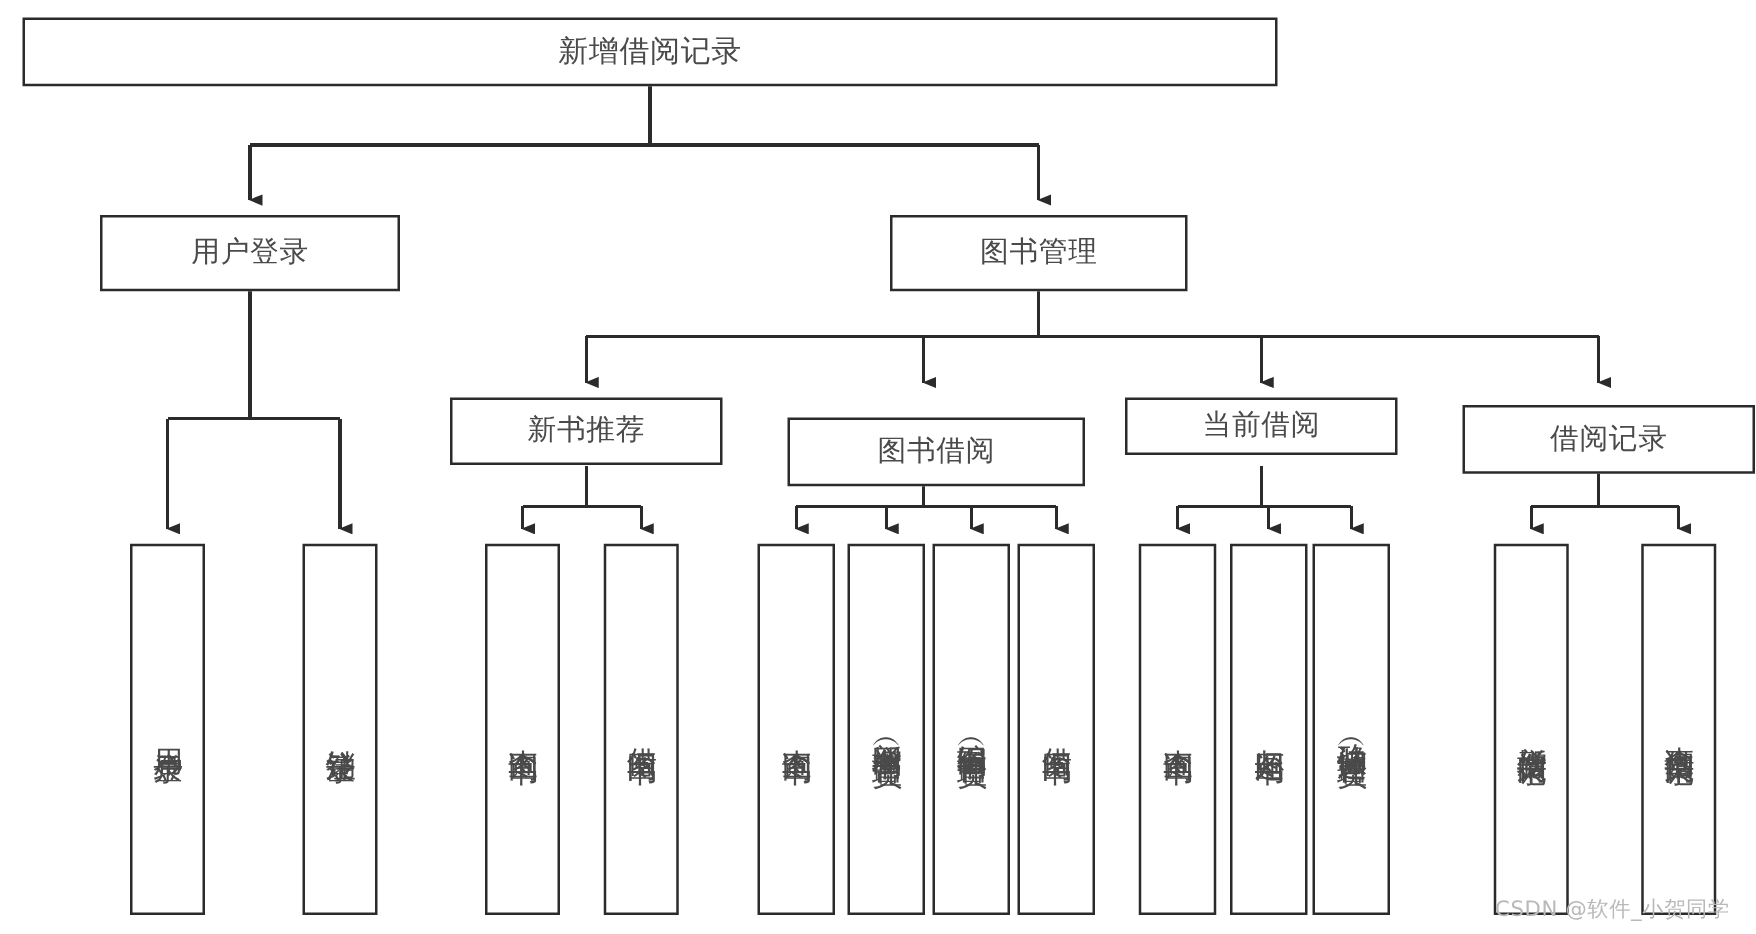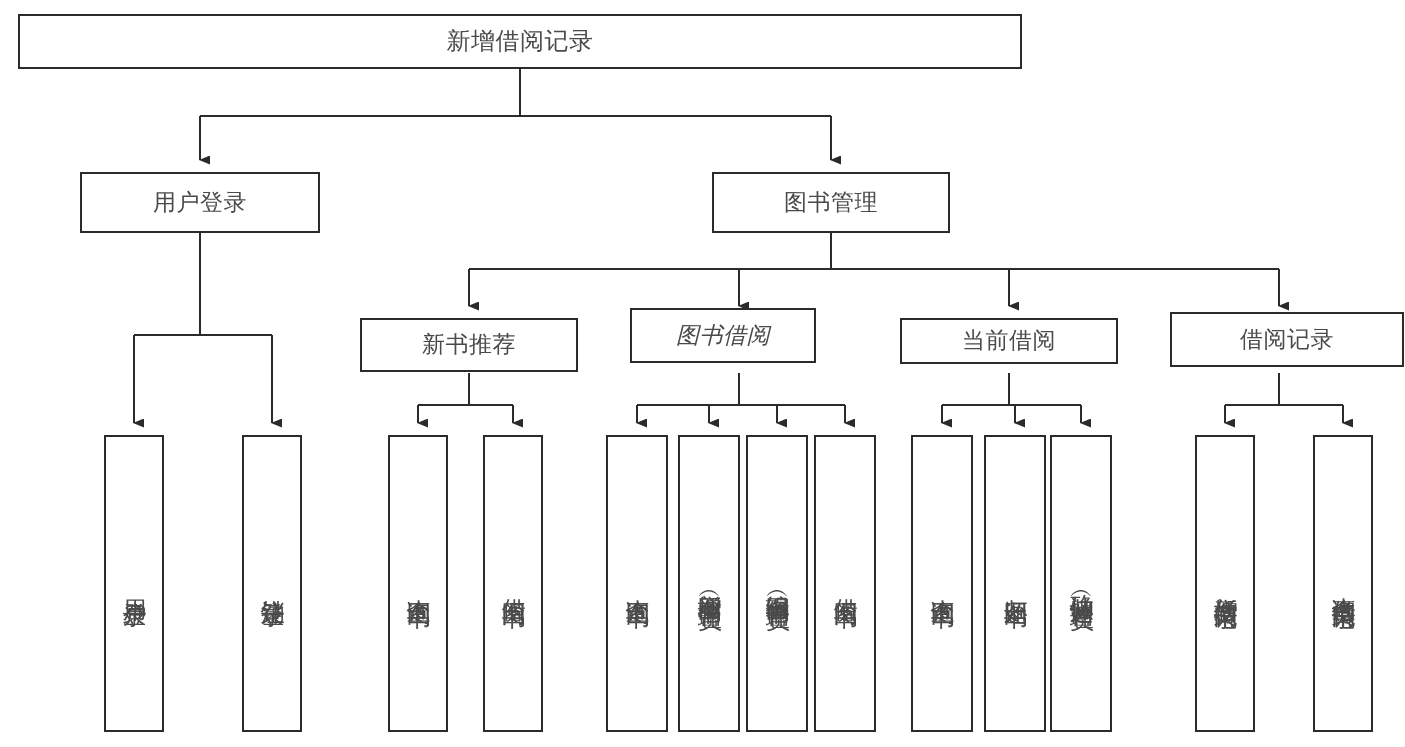--- a/index.html
+++ b/index.html
@@ -123,27 +123,27 @@
       </div>
       <div class="node horiz" id="node-user-login" style="left: 80px; top: 172px; width: 240px; height: 61px;">
         <span class="lbl">用户登录</span>
       </div>
       <div class="node horiz" id="node-book-manage" style="left: 712px; top: 172px; width: 238px; height: 61px; justify-content: center;">
         <span class="lbl">图书管理</span>
       </div>
       <div class="node horiz" id="node-new-book-recommend" style="left: 360px; top: 318px; width: 218px; height: 54px;">
         <span class="lbl">新书推荐</span>
       </div>
-      <div class="node horiz" id="node-book-borrow" style="left: 630px; top: 308px; width: 186px; height: 55px; font-style: italic;">
+      <div class="node horiz" id="node-book-borrow" style="left: 630px; top: 334px; width: 238px; height: 55px;">
         <span class="lbl">图书借阅</span>
       </div>
       <div class="node horiz" id="node-current-borrow" style="left: 900px; top: 318px; width: 218px; height: 46px;">
         <span class="lbl">当前借阅</span>
       </div>
-      <div class="node horiz" id="node-borrow-record" style="left: 1170px; top: 312px; width: 234px; height: 55px;">
+      <div class="node horiz" id="node-borrow-record" style="left: 1170px; top: 324px; width: 234px; height: 55px;">
         <span class="lbl">借阅记录</span>
       </div>
       <div class="node vert" id="node-leaf-user-login" style="left: 104px; top: 435px; width: 60px; height: 297px;">
         <span class="lbl">用户登录</span>
       </div>
       <div class="node vert" id="node-leaf-logout" style="left: 242px; top: 435px; width: 60px; height: 297px;">
         <span class="lbl">注销登录</span>
       </div>
       <div class="node vert" id="node-leaf-query-book-1" style="left: 388px; top: 435px; width: 60px; height: 297px;">
         <span class="lbl">查询图书</span>
@@ -173,14 +173,15 @@
         <span class="lbl">确认归还（管理员）</span>
       </div>
       <div class="node vert" id="node-leaf-add-borrow-record" style="left: 1195px; top: 435px; width: 60px; height: 297px;">
         <span class="lbl">新增借阅记录</span>
       </div>
       <div class="node vert" id="node-leaf-query-borrow-record" style="left: 1313px; top: 435px; width: 60px; height: 297px;">
         <span class="lbl">查询借阅记录</span>
       </div>
     </div>
 
+  <div class="watermark" style="left: 1196px; top: 716px; color: rgb(185, 185, 185);">CSDN @软件_小贺同学</div>
 
 </div>
 
 </body></html>

